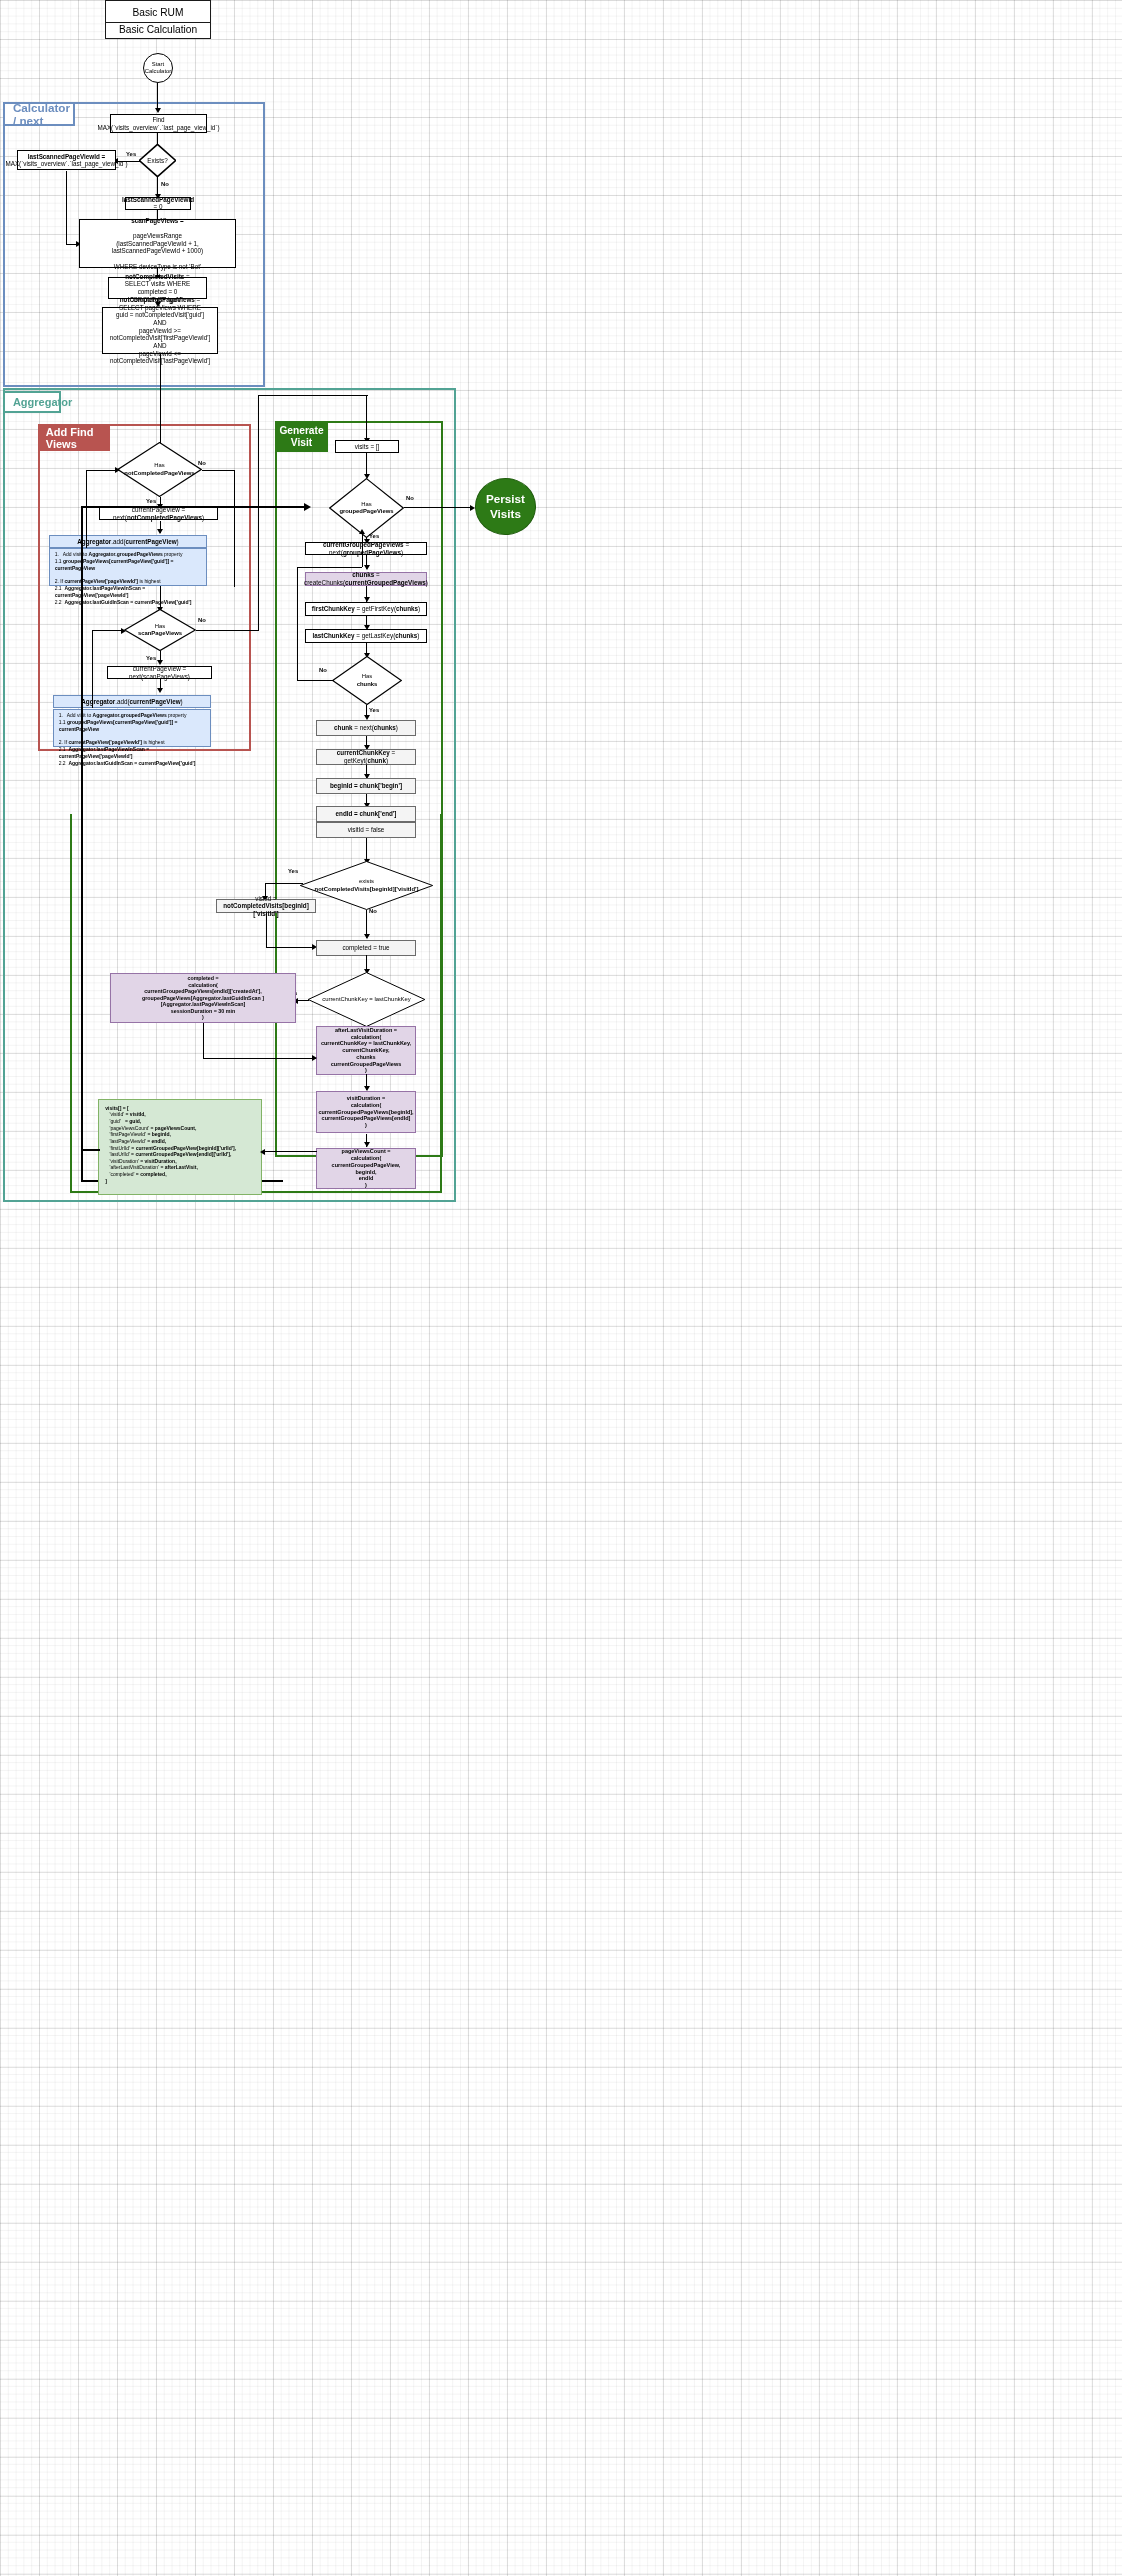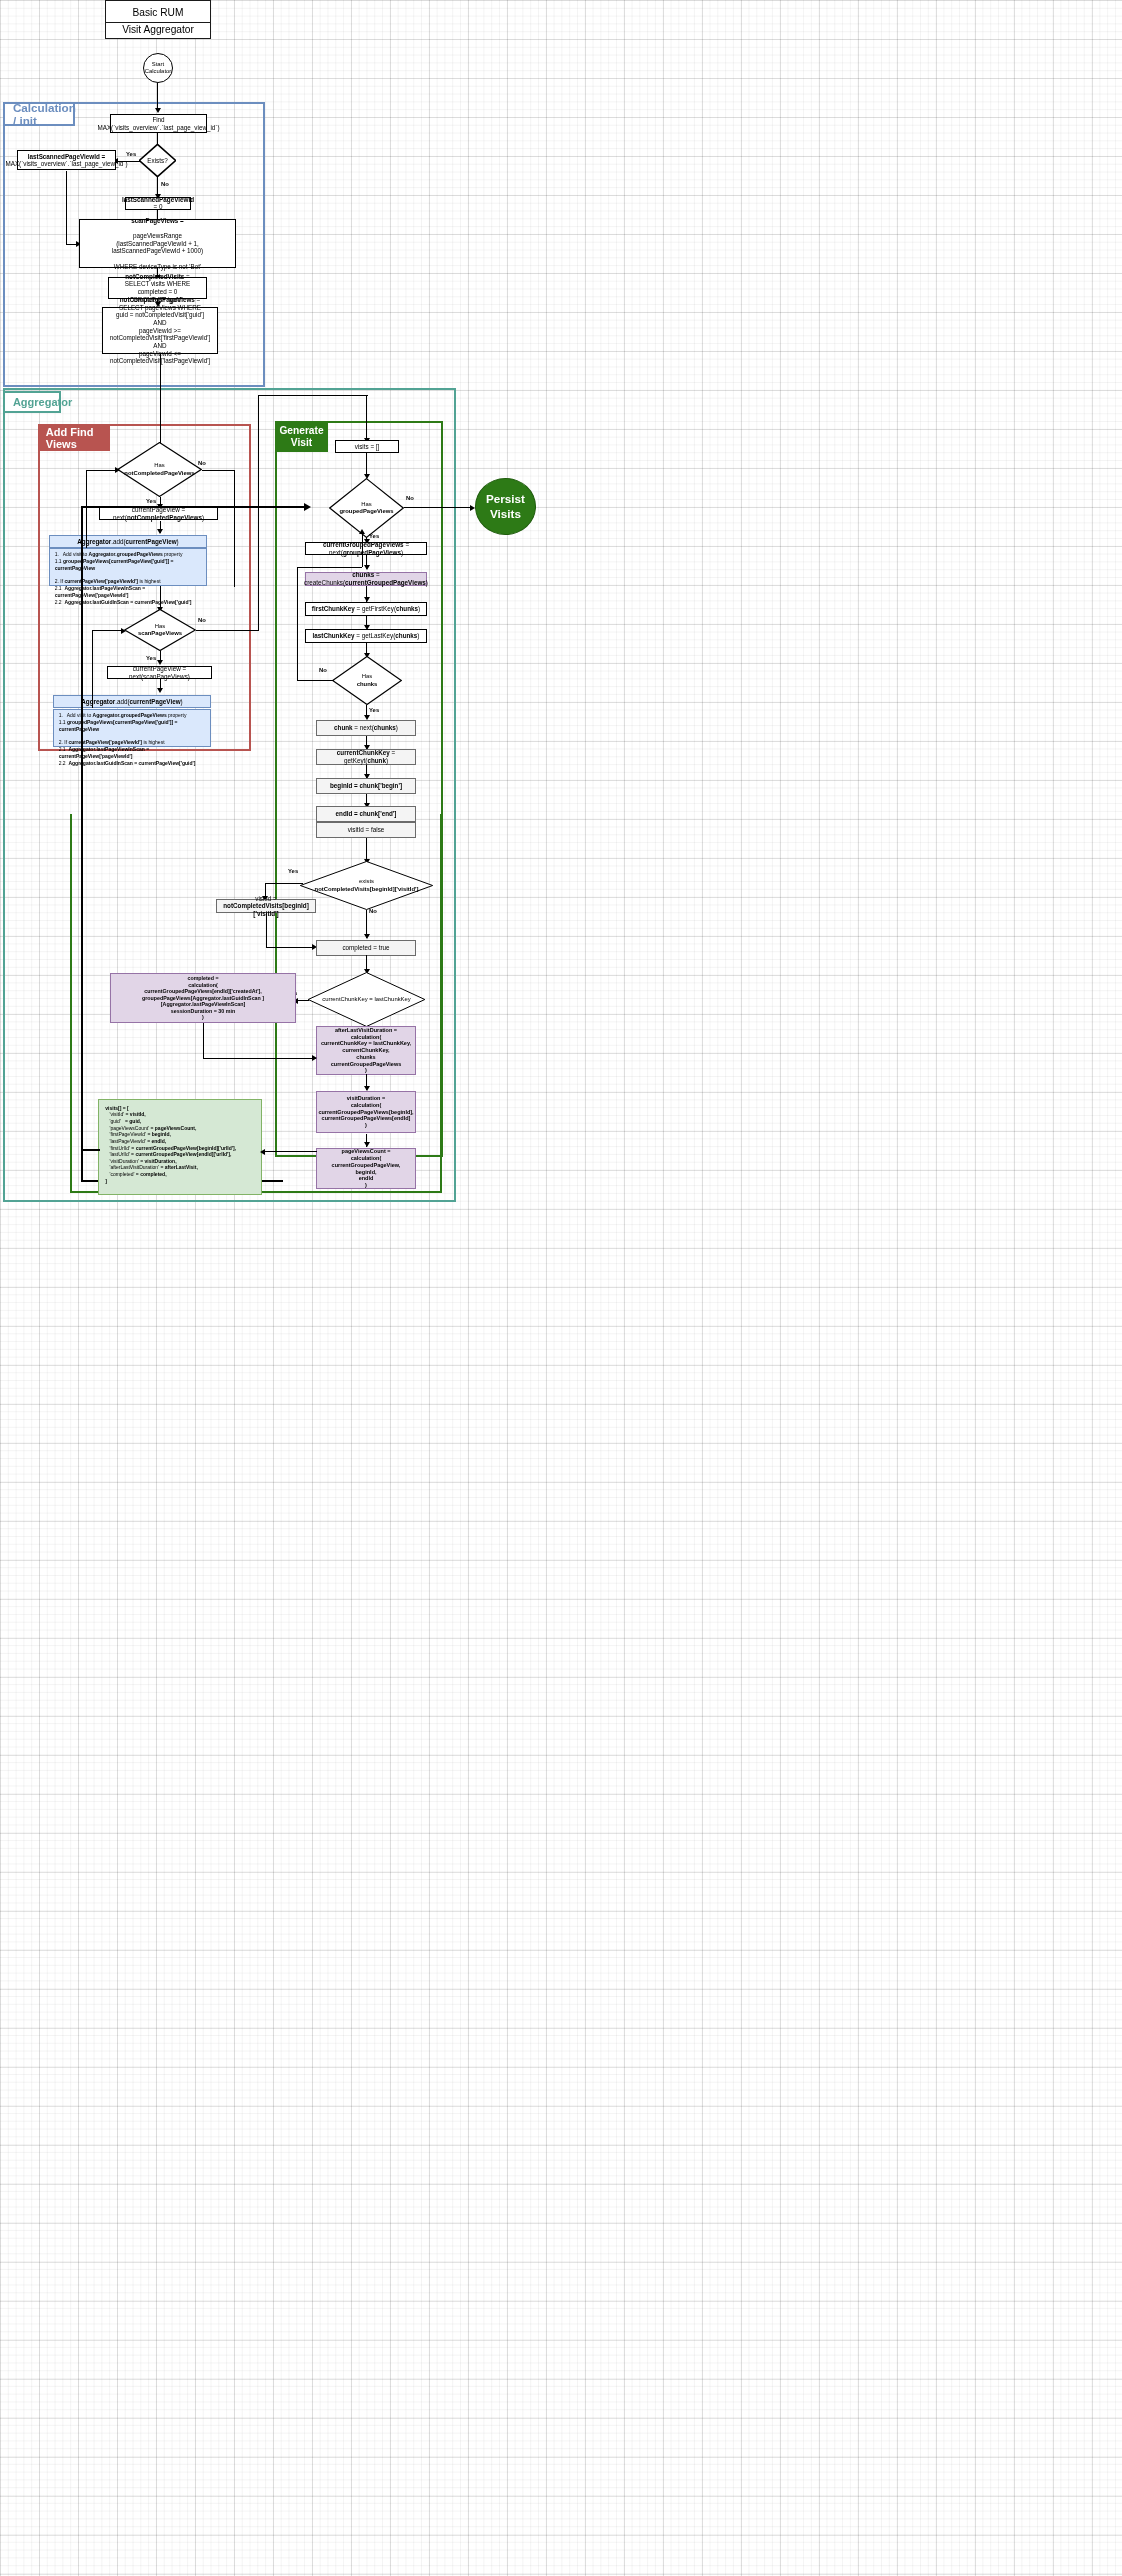--- a/index.html
+++ b/index.html
@@ -97,26 +97,26 @@
 </style>
 </head>
 <body>
 
 <div id="canvas"></div>
 
 <div class="abs node thick big" style="left:105px;top:0px;width:106px;height:26px;text-align:center;">
   <span>Basic RUM</span>
 </div>
 <div class="abs node thick big" style="left:105px;top:22px;width:106px;height:17px;">
-  <span>Visit Aggregator</span>
+  <span>Basic Calculation</span>
 </div>
 
 <div class="cont blue" style="left:3.1px;top:102px;width:262px;height:285px;"></div>
 <div class="tag blue" style="left:3.1px;top:102px;width:72px;height:23.5px;">
-  <span>Calculation / init</span>
+  <span>Calculator / next</span>
 </div>
 
 <div class="cont teal" style="left:3.1px;top:388px;width:453px;height:814px;"></div>
 <div class="tag teal" style="left:3.1px;top:391px;width:58px;height:22px;">
   <span>Aggregator</span>
 </div>
 
 <div class="cont red" style="left:38px;top:424px;width:213px;height:327px;"></div>
 <div class="tag red" style="left:38px;top:424px;width:72px;height:27px;">
   <span>Add Find Views</span>

